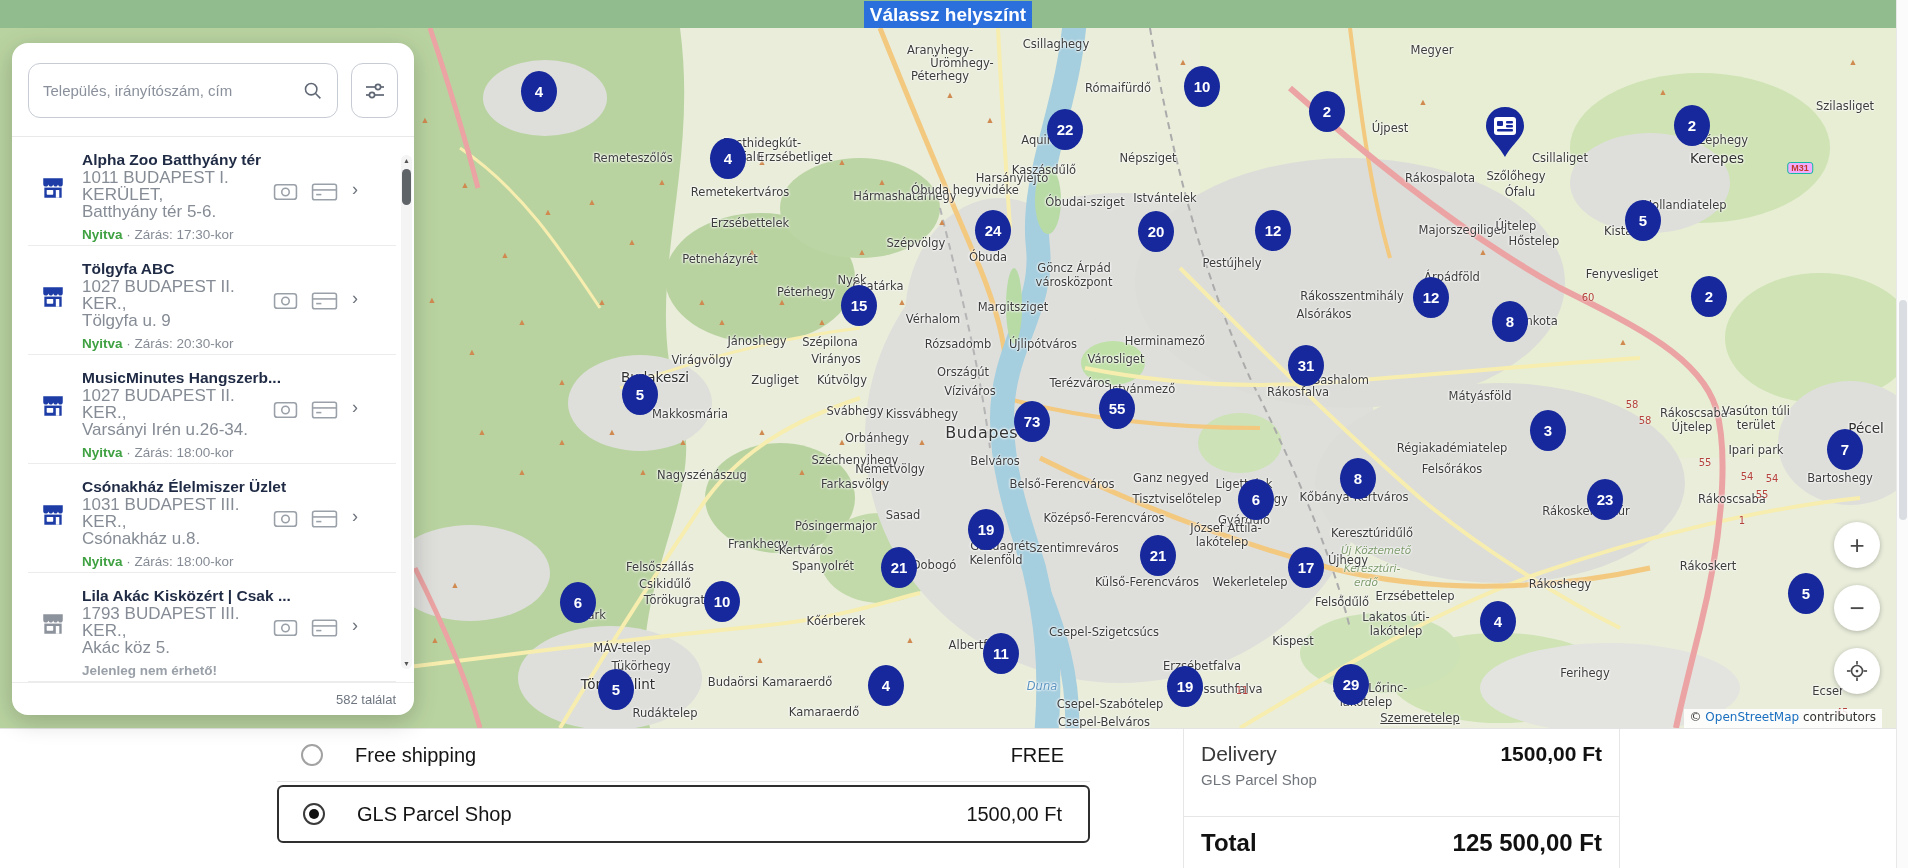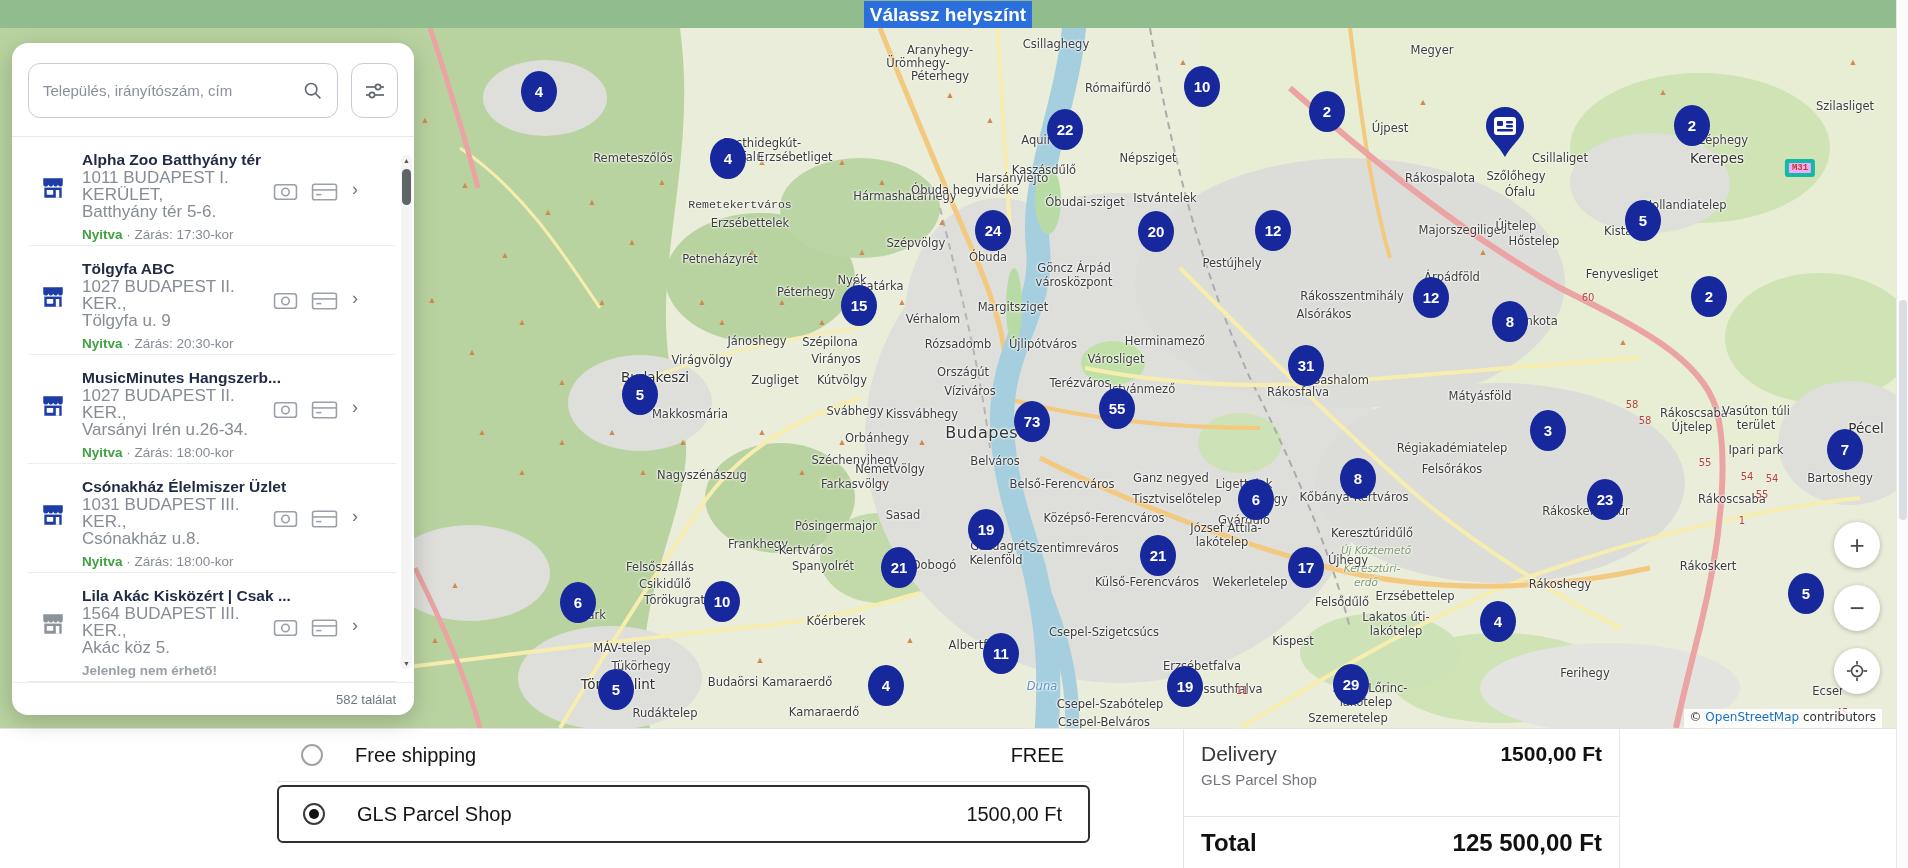--- a/index.html
+++ b/index.html
@@ -12,22 +12,22 @@
   .map-bg { position:absolute; left:0; top:28px; }
   .map-label { position:absolute; transform:translate(-50%,-50%); font-family:"DejaVu Sans",sans-serif;
                font-size:11.5px; color:#3c3c3c; white-space:nowrap; z-index:3;
                text-shadow:0 0 3px #fff,0 0 3px #fff,0 0 2px #fff; }
   .map-label.lg { font-size:13.5px; color:#2f2f2f; }
   .map-label.xl { font-size:16px; color:#333; letter-spacing:.5px; }
   .map-label.water { font-style:italic; color:#5d94c0; }
   .map-label.it-green { font-style:italic; color:#7d9b6c; font-size:10.5px; }
   .roadnum { position:absolute; transform:translate(-50%,-50%); font-family:"DejaVu Sans",sans-serif;
              font-size:10px; color:#b5413b; z-index:3; text-shadow:0 0 2px #fff; }
-  .m31 { position:absolute; transform:translate(-50%,-50%); font-family:Liberation Mono, monospace; font-size:9px;
-         font-weight:bold; color:#c0392b; background:#f0abfc; border:4px solid #14b8a6; border-radius:3px;
+  .m31 { position:absolute; transform:translate(-50%,-50%); font-family:Liberation Sans, sans-serif; font-size:9px;
+         font-weight:bold; color:#c0392b; background:#f0abfc; border:1px solid #14b8a6; border-radius:3px;
          padding:0 3px; z-index:3; }
   .peak { position:absolute; transform:translate(-50%,-50%); font-size:9px; color:#d08a50; z-index:2; }
   .cluster { position:absolute; width:36px; height:41px; margin-left:-18px; margin-top:-20px;
              background:#16289c; border-radius:50%; color:#fff; font-size:15px; font-weight:bold;
              display:flex; align-items:center; justify-content:center; z-index:6; cursor:pointer; }
   .gls-pin { position:absolute; z-index:7; width:42px; height:52px; margin-left:-21px; margin-top:-46px; }
 
   .attribution { position:absolute; right:14px; bottom:0; height:19px; background:rgba(255,255,255,.85);
                  font-family:"DejaVu Sans",sans-serif; font-size:12px; color:#333; padding:1px 6px; z-index:8; }
   .attribution a { color:#1a6fc0; text-decoration:none; cursor:pointer; }
@@ -167,21 +167,21 @@
       <path d="M1075,-10 C1068,80 1030,150 1038,220 C1044,280 1002,320 1002,390 C1002,450 1022,500 1034,540 C1046,590 1052,640 1046,710" fill="none" stroke="#a5cede" stroke-width="24"></path>
       <path d="M1034,540 C1060,600 1075,650 1072,710" fill="none" stroke="#a5cede" stroke-width="14"></path>
       <ellipse cx="1014" cy="278" rx="8" ry="38" fill="#b8dba6"></ellipse>
       <ellipse cx="1048" cy="172" rx="13" ry="34" fill="#b8dba6"></ellipse>
     </svg>
 
     <div id="labels-layer">
         <div class="map-label" style="left: 1056px; top: 44px;">Csillaghegy</div>
         <div class="map-label" style="left: 1432px; top: 50px;">Megyer</div>
         <div class="map-label" style="left: 940px; top: 50px;">Aranyhegy-</div>
-        <div class="map-label" style="left: 918px; top: 63px;">Ürömhegy-</div>
+        <div class="map-label" style="left: 962px; top: 63px;">Ürömhegy-</div>
         <div class="map-label" style="left: 940px; top: 76px;">Péterhegy</div>
         <div class="map-label" style="left: 1118px; top: 88px;">Rómaifürdő</div>
         <div class="map-label" style="left: 1390px; top: 128px;">Újpest</div>
         <div class="map-label" style="left: 1845px; top: 106px;">Szilasliget</div>
         <div class="map-label" style="left: 1720px; top: 140px;">Széphegy</div>
         <div class="map-label lg" style="left: 1717px; top: 158px;">Kerepes</div>
         <div class="map-label" style="left: 1516px; top: 176px;">Szőlőhegy</div>
         <div class="map-label" style="left: 1520px; top: 192px;">Ófalu</div>
         <div class="map-label" style="left: 1560px; top: 158px;">Csillaliget</div>
         <div class="map-label" style="left: 762px; top: 143px;">Pesthidegkút-</div>
@@ -190,21 +190,21 @@
         <div class="map-label" style="left: 1012px; top: 178px;">Harsánylejtő</div>
         <div class="map-label" style="left: 905px; top: 196px;">Hármashatárhegy</div>
         <div class="map-label" style="left: 1050px; top: 140px;">Aquincum</div>
         <div class="map-label" style="left: 1044px; top: 170px;">Kaszásdűlő</div>
         <div class="map-label" style="left: 1148px; top: 158px;">Népsziget</div>
         <div class="map-label" style="left: 965px; top: 190px;">Óbuda hegyvidéke</div>
         <div class="map-label" style="left: 1085px; top: 202px;">Óbudai-sziget</div>
         <div class="map-label" style="left: 1440px; top: 178px;">Rákospalota</div>
         <div class="map-label" style="left: 1165px; top: 198px;">Istvántelek</div>
         <div class="map-label" style="left: 633px; top: 158px;">Remeteszőlős</div>
-        <div class="map-label" style="left: 740px; top: 204px; font-family: Liberation Mono, monospace;">Remetekertváros</div>
+        <div class="map-label" style="left: 740px; top: 192px;">Remetekertváros</div>
         <div class="map-label" style="left: 750px; top: 223px;">Erzsébettelek</div>
         <div class="map-label" style="left: 720px; top: 259px;">Petneházyrét</div>
         <div class="map-label" style="left: 1462px; top: 230px;">Majorszegiliget</div>
         <div class="map-label" style="left: 1516px; top: 226px;">Újtelep</div>
         <div class="map-label" style="left: 1534px; top: 241px;">Hőstelep</div>
         <div class="map-label" style="left: 1630px; top: 231px;">Kistarcsa</div>
         <div class="map-label" style="left: 1685px; top: 205px;">Hollandiatelep</div>
         <div class="map-label" style="left: 1622px; top: 274px;">Fenyvesliget</div>
         <div class="map-label" style="left: 1232px; top: 263px;">Pestújhely</div>
         <div class="map-label" style="left: 1452px; top: 277px;">Árpádföld</div>
@@ -277,21 +277,21 @@
         <div class="map-label" style="left: 1110px; top: 704px;">Csepel-Szabótelep</div>
         <div class="map-label" style="left: 1104px; top: 722px;">Csepel-Belváros</div>
         <div class="map-label" style="left: 1202px; top: 666px;">Erzsébetfalva</div>
         <div class="map-label" style="left: 1226px; top: 689px;">Kossuthfalva</div>
         <div class="map-label" style="left: 1250px; top: 582px;">Wekerletelep</div>
         <div class="map-label" style="left: 1293px; top: 641px;">Kispest</div>
         <div class="map-label" style="left: 1396px; top: 617px;">Lakatos úti-</div>
         <div class="map-label" style="left: 1396px; top: 631px;">lakótelep</div>
         <div class="map-label" style="left: 1370px; top: 688px;">Szent Lőrinc-</div>
         <div class="map-label" style="left: 1366px; top: 702px;">lakótelep</div>
-        <div class="map-label" style="left: 1348px; top: 718px;">Szemeretelep</div>
+        <div class="map-label" style="left: 1420px; top: 718px; text-decoration: underline;">Szemeretelep</div>
         <div class="map-label" style="left: 1585px; top: 673px;">Ferihegy</div>
         <div class="map-label" style="left: 1828px; top: 691px;">Ecser</div>
         <div class="map-label" style="left: 1415px; top: 596px;">Erzsébettelep</div>
         <div class="map-label" style="left: 1342px; top: 602px;">Felsődűlő</div>
         <div class="map-label" style="left: 1452px; top: 469px;">Felsőrákos</div>
         <div class="map-label" style="left: 1244px; top: 484px;">Ligettelek</div>
         <div class="map-label" style="left: 1171px; top: 478px;">Ganz negyed</div>
         <div class="map-label" style="left: 1177px; top: 499px;">Tisztviselőtelep</div>
         <div class="map-label" style="left: 1244px; top: 520px;">Gyárdűlő</div>
         <div class="map-label" style="left: 1269px; top: 499px;">Óhegy</div>
@@ -614,21 +614,21 @@
     <div class="shop-name">Lila Akác Kisközért | Csak ...</div>
     <span class="shop-icon">
       <svg width="26" height="26" viewBox="0 0 24 24">
         <path fill="#1d3ca6" d="M3,3 h18 v5.5 c0,1.2-1,2.2-2.2,2.2 c-1.1,0-2-.8-2.2-1.9 c-.2,1.1-1.1,1.9-2.2,1.9 c-1.1,0-2-.8-2.2-1.9 c-.2,1.1-1.1,1.9-2.2,1.9 c-1.1,0-2-.8-2.2-1.9 c-.2,1.1-1.1,1.9-2.2,1.9 C4,10.7 3,9.7 3,8.5 Z"></path>
         <path fill="#1d3ca6" d="M4,11.6 h16 V21 H4 Z"></path>
         <rect x="6.2" y="13.8" width="6" height="4.4" rx="0.6" fill="#fff"></rect>
         <rect x="14.6" y="13.8" width="3.2" height="7.2" rx="0.5" fill="#fff"></rect>
       </svg>
     </span>
     <div class="shop-addr">
-      <div>1564 BUDAPEST III. KER.,</div>
+      <div>1793 BUDAPEST III. KER.,</div>
       <div>Akác köz 5.</div>
     </div>
     <div class="shop-status">
       <span class="st-closed">Jelenleg nem érhető!</span><span></span>
     </div>
     <span class="badge-cam icon-gray">
       <svg width="25" height="22" viewBox="0 0 24 20" fill="none" stroke="#9aa0a8" stroke-width="1.5">
         <rect x="1.5" y="3" width="21" height="14" rx="2.5"></rect>
         <circle cx="12" cy="10" r="3.6"></circle>
       </svg>

